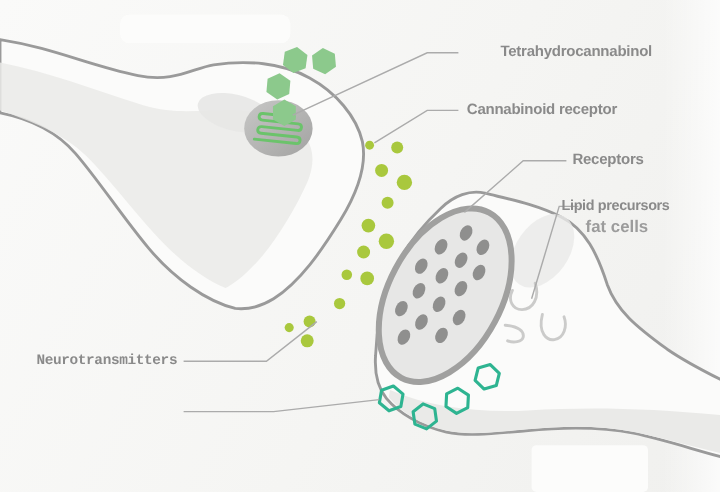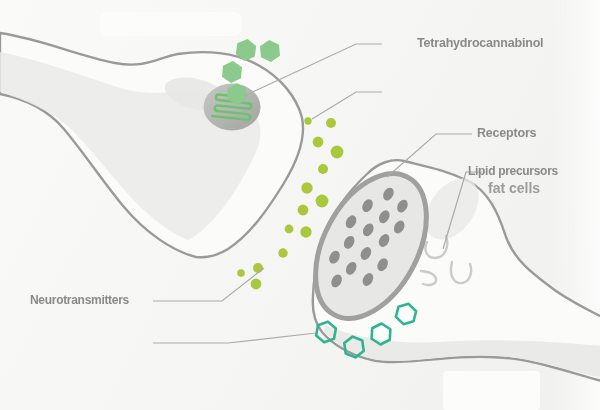--- a/index.html
+++ b/index.html
@@ -38,21 +38,21 @@
   .cb-hex{fill:none;stroke:var(--cannabinoid-hexagon);stroke-width:2.6;stroke-linejoin:round;}
   .squiggle{fill:none;stroke:var(--lipid-squiggle);stroke-width:2.4;stroke-linecap:round;}
   .leader{fill:none;stroke:var(--leader-line);stroke-width:1.2;}
 
   .lbl{
     position:absolute;color:var(--label-text);font-weight:bold;
     font-size:12.5px;letter-spacing:-0.2px;white-space:nowrap;line-height:1.1;
   }
   .lbl.small{font-size:12px;letter-spacing:-0.3px;}
   .lbl.sub{font-size:14px;color:var(--label-subtext);letter-spacing:0;}
-  .lbl.right{text-align:left;width:118px;}
+  .lbl.right{text-align:center;width:118px;font-family:Liberation Mono, monospace;}
 </style>
 </head>
 <body>
 
 <div id="stage">
   <div class="bg-card top"></div>
   <div class="bg-card bottom"></div>
   <div class="edge-glow"></div>
 
   <svg class="diagram" width="600" height="410" viewBox="0 0 600 410">
@@ -153,17 +153,18 @@
       <path class="leader" d="M 244,96 L 356,44 H 382"></path>
       <path class="leader" d="M 312,119 L 356,92 H 382"></path>
       <path class="leader" d="M 387,177 L 436,134 H 472"></path>
       <path class="leader" d="M 443,249 L 466,172 H 482"></path>
       <path class="leader" d="M 264,268 L 222,301 H 153"></path>
       <path class="leader" d="M 316,333 L 228,343 H 153"></path>
     </g>
   </svg>
 
   <div class="lbl" style="left:389px;top:37px;margin-left:28px;">Tetrahydrocannabinol</div>
+  <div class="lbl" style="left:389px;top:85px;">Cannabinoid receptor</div>
   <div class="lbl" style="left:477px;top:127px;text-align:right;">Receptors</div>
   <div class="lbl small" style="left:468px;top:165px;">Lipid precursors</div>
   <div class="lbl sub" style="left:488px;top:181px;">fat cells</div>
   <div class="lbl small right" style="left:30px;top:294px;">Neurotransmitters</div>
 </div>
 
 </body></html>

